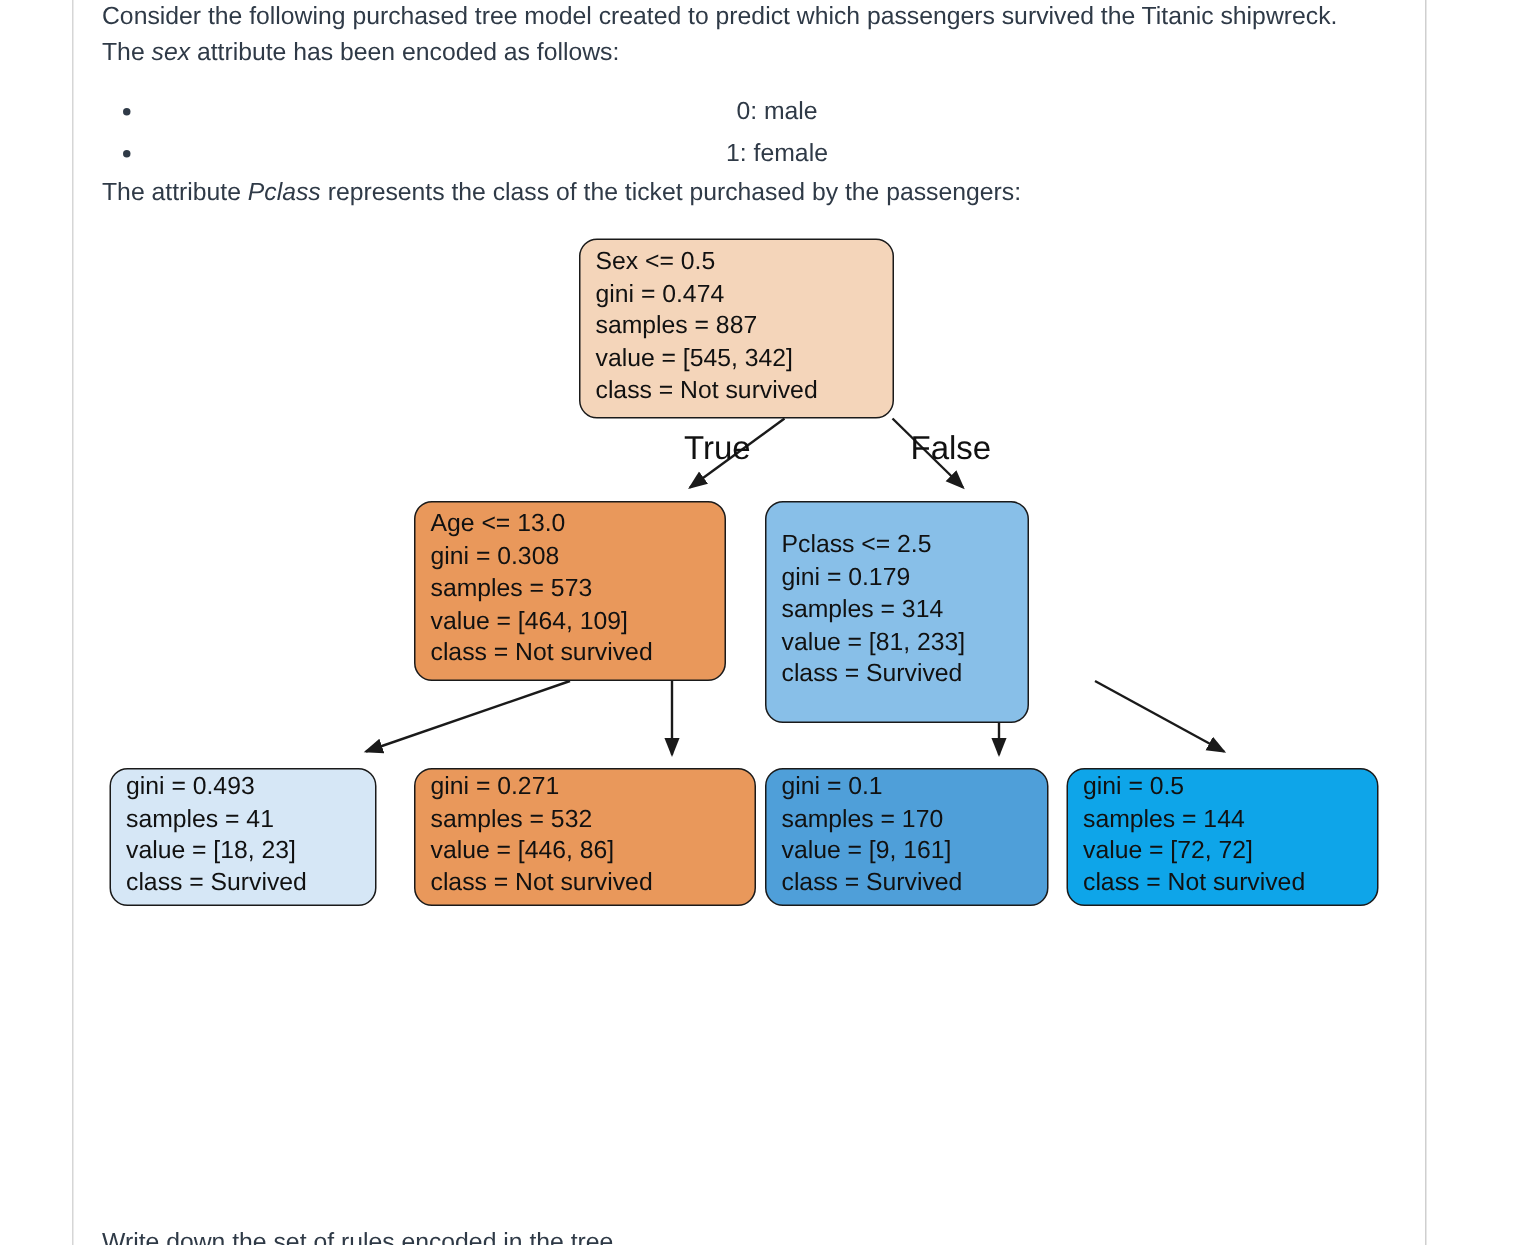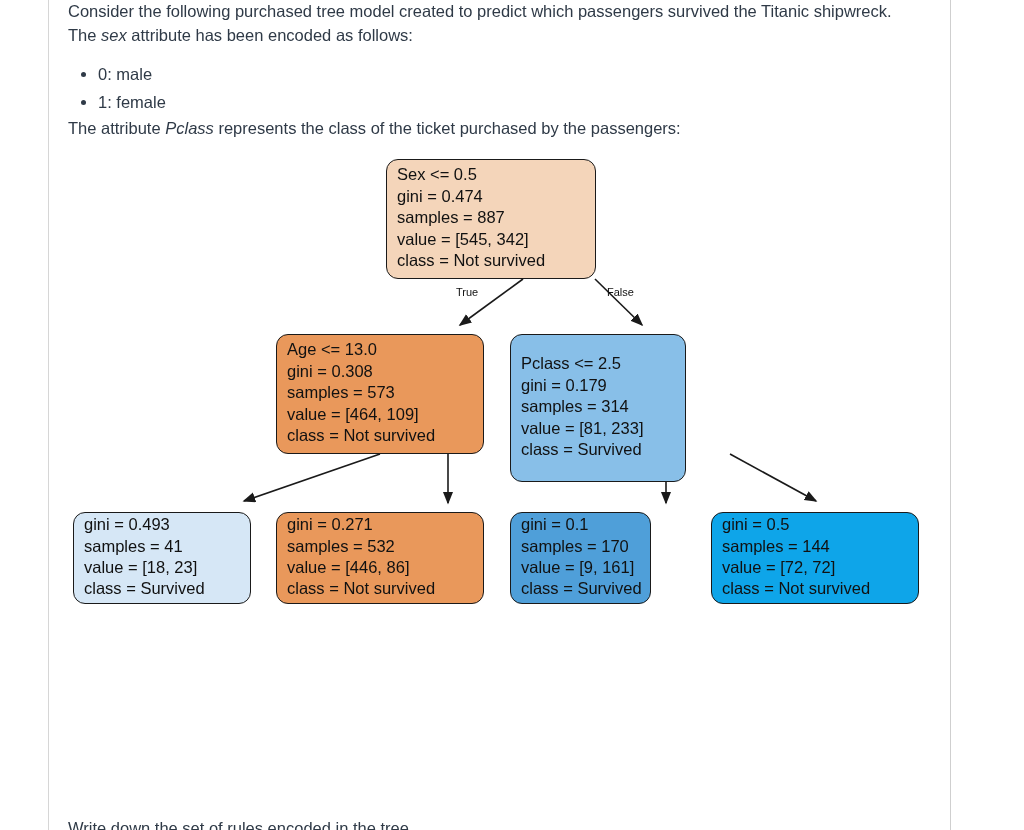--- a/index.html
+++ b/index.html
@@ -49,20 +49,21 @@
     margin: 0;
     color: #2f3a47;
   }
   .para-1 { margin-top: 4px; }
   .para-2 { margin-top: 22px; }
   .para-3 { margin-top: 22px; }
   ul.bullets {
     margin: 12px 0 0 0;
     padding-left: 30px;
     list-style: disc;
+    text-align: center;
   }
   ul.bullets li {
     font-size: 16.5px;
     line-height: 1.72;
     color: #2f3a47;
   }
   em { font-style: italic; }
 
   
   .tree-wrap {
@@ -90,21 +91,21 @@
     white-space: nowrap;
     display: flex;
     flex-direction: column;
     justify-content: center;
     align-items: flex-start;
   }
   .node .ln { display: block; }
   .edge-label {
     position: absolute;
     font-family: "Liberation Sans", sans-serif;
-    font-size: 11px;
+    font-size: 22px;
     color: #111111;
     white-space: nowrap;
   }
   .bottom-para {
     position: absolute;
     left: 68px;
     top: 802px;
     font-size: 16.5px;
     color: #2f3a47;
   }
@@ -180,28 +181,28 @@
         <span class="ln">class = Survived</span>
       </div>
 
       <div class="node" style="left:5px; top:353px; width:178px; height:92px; background:#d6e7f6;">
         <span class="ln">gini = 0.493</span>
         <span class="ln">samples = 41</span>
         <span class="ln">value = [18, 23]</span>
         <span class="ln">class = Survived</span>
       </div>
 
-      <div class="node" style="left:208px; top:353px; width:208px; height:92px; background:#e9985b;">
+      <div class="node" style="left:208px; top:353px; width:228px; height:92px; background:#e9985b;">
         <span class="ln">gini = 0.271</span>
         <span class="ln">samples = 532</span>
         <span class="ln">value = [446, 86]</span>
         <span class="ln">class = Not survived</span>
       </div>
 
-      <div class="node" style="left:442px; top:353px; width:141px; height:92px; background:#4f9fd9;">
+      <div class="node" style="left:442px; top:353px; width:189px; height:92px; background:#4f9fd9;">
         <span class="ln">gini = 0.1</span>
         <span class="ln">samples = 170</span>
         <span class="ln">value = [9, 161]</span>
         <span class="ln">class = Survived</span>
       </div>
 
       <div class="node" style="left:643px; top:353px; width:208px; height:92px; background:#0ea5e9;">
         <span class="ln">gini = 0.5</span>
         <span class="ln">samples = 144</span>
         <span class="ln">value = [72, 72]</span>

